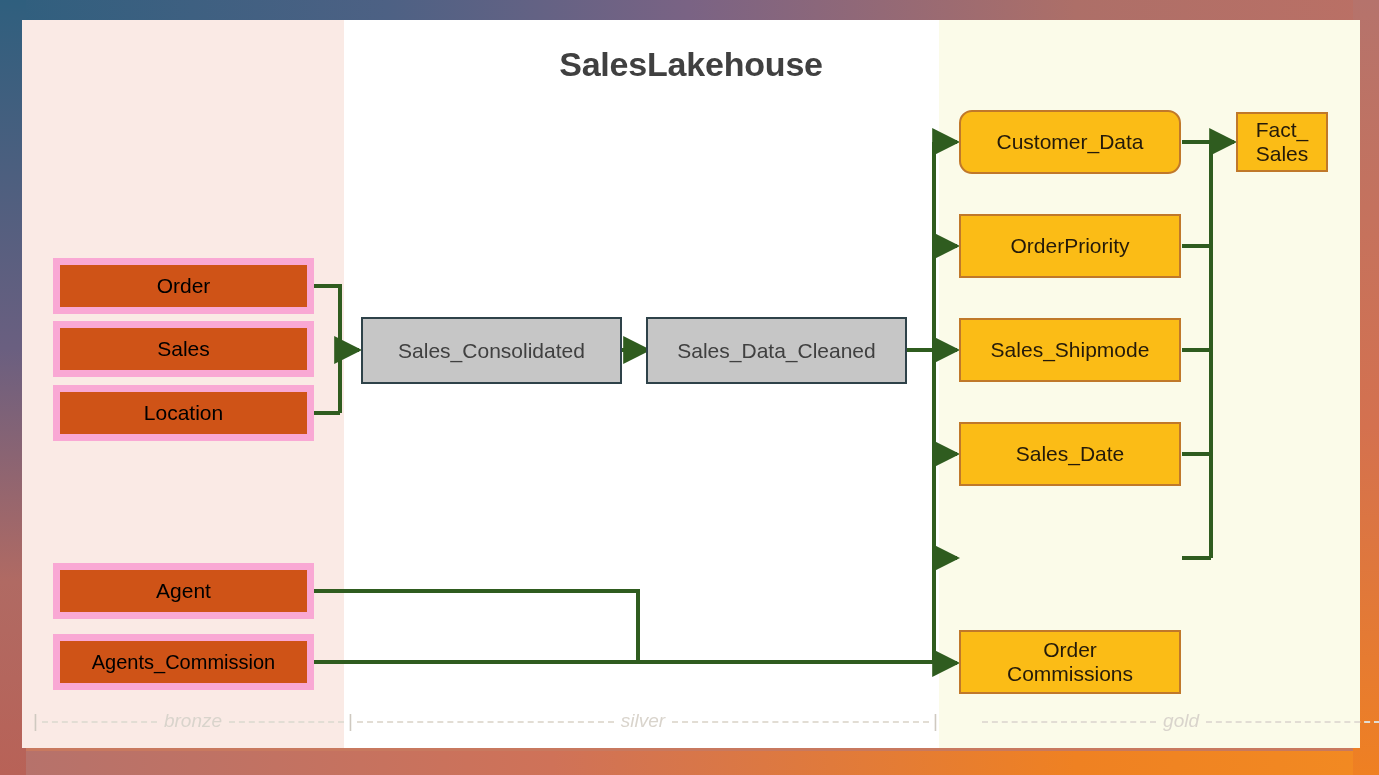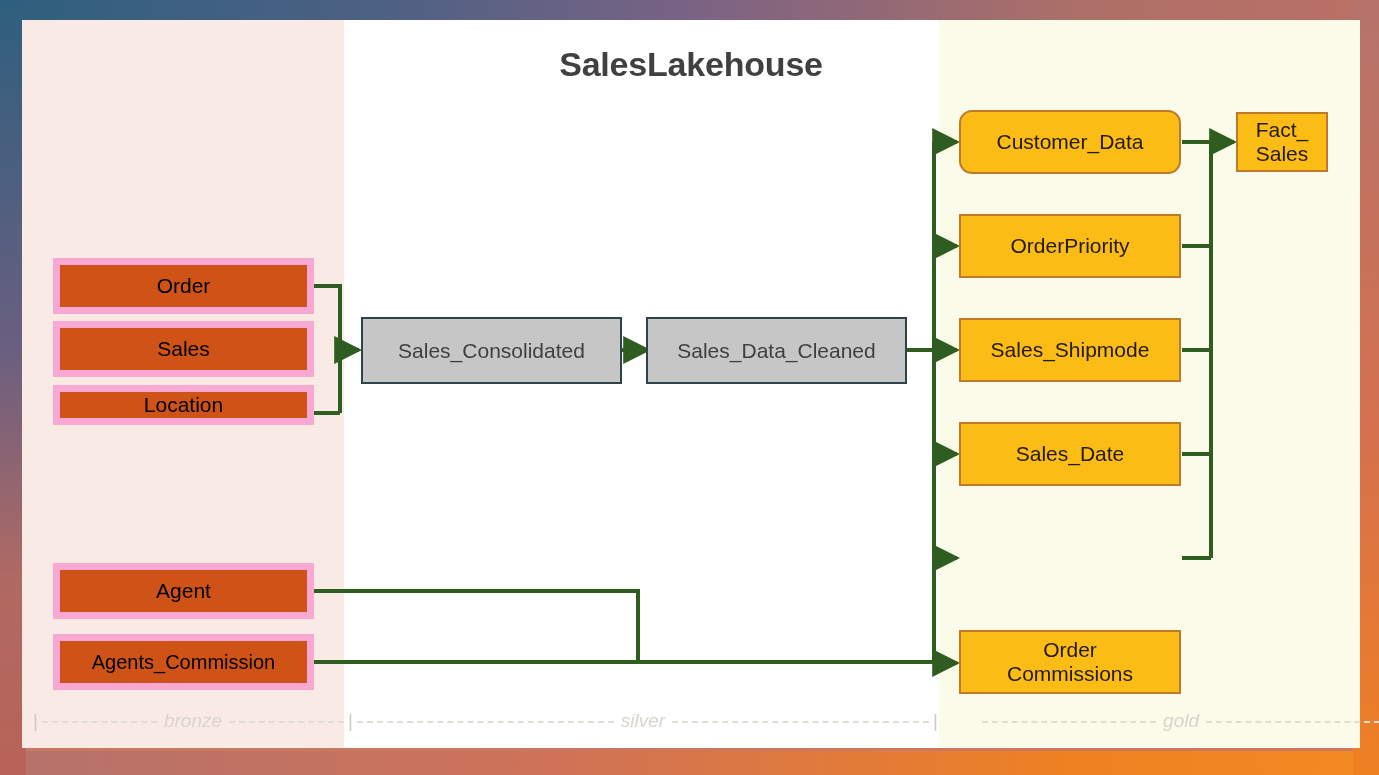--- a/index.html
+++ b/index.html
@@ -126,21 +126,21 @@
         <path d="M1160,330 L1189,330"></path>
         <path d="M1160,434 L1189,434"></path>
         <path d="M1160,538 L1189,538"></path>
         <path d="M1189,122 L1189,538"></path>
         <path d="M1189,122 L1212,122" marker-end="url(#ah)"></path>
       </g>
     </svg>
 
     <div class="node bronze" style="left:31px;top:238px;width:261px;height:56px;">Order</div>
     <div class="node bronze" style="left:31px;top:301px;width:261px;height:56px;">Sales</div>
-    <div class="node bronze" style="left:31px;top:365px;width:261px;height:40px;">Location</div>
+    <div class="node bronze" style="left:31px;top:365px;width:261px;height:56px;">Location</div>
     <div class="node bronze" style="left:31px;top:543px;width:261px;height:56px;">Agent</div>
     <div class="node bronze" style="left:31px;top:614px;width:261px;height:56px;font-size:20px;">Agents_Commission</div>
 
     <div class="node silver" style="left:339px;top:297px;width:261px;height:67px;">Sales_Consolidated</div>
     <div class="node silver" style="left:624px;top:297px;width:261px;height:67px;">Sales_Data_Cleaned</div>
 
     <div class="node gold" style="left:937px;top:90px;width:222px;height:64px;border-radius:13px;">Customer_Data</div>
     <div class="node gold" style="left:937px;top:194px;width:222px;height:64px;">OrderPriority</div>
     <div class="node gold" style="left:937px;top:298px;width:222px;height:64px;">Sales_Shipmode</div>
     <div class="node gold" style="left:937px;top:402px;width:222px;height:64px;">Sales_Date</div>

